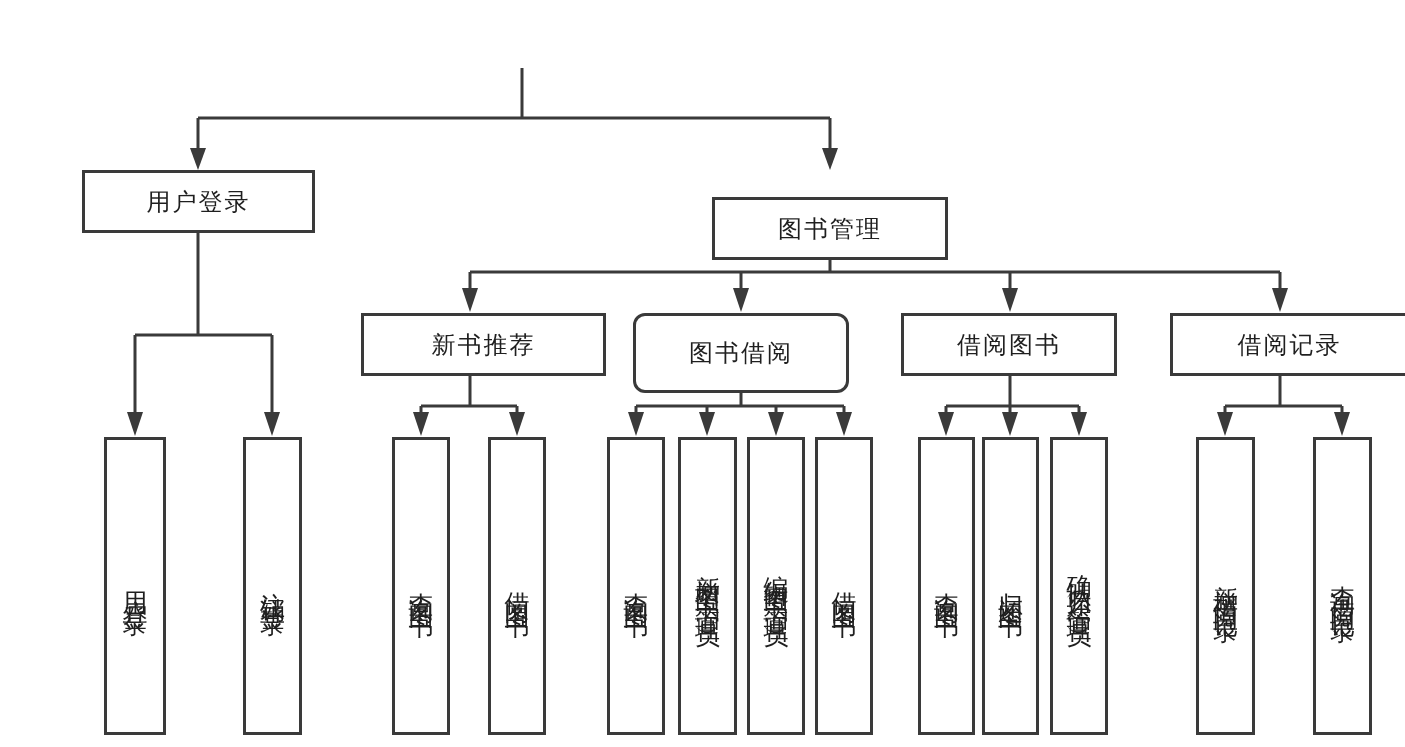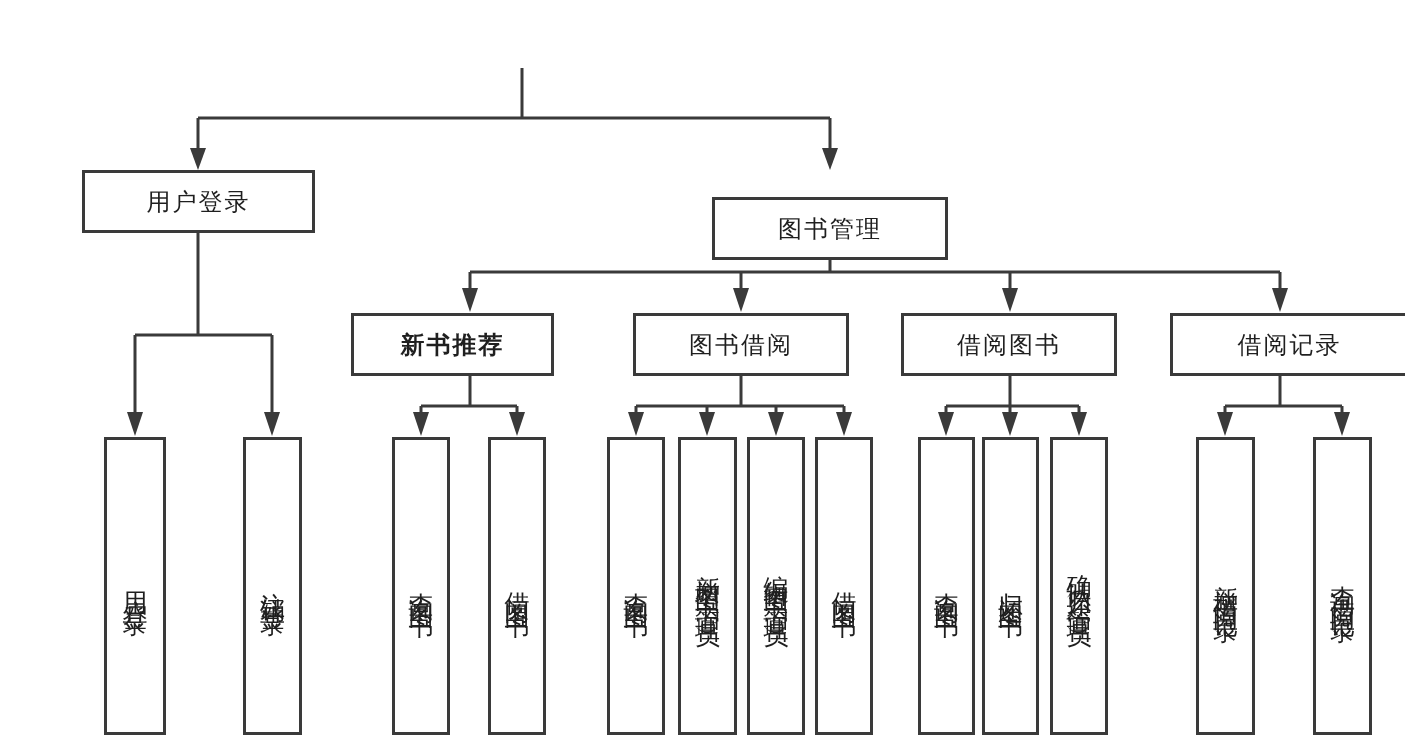--- a/index.html
+++ b/index.html
@@ -85,22 +85,22 @@
 
     <path d="M1280 376 V406 M1225 406 H1342 M1225 406 V414 M1342 406 V414"></path>
     <polygon points="1217,412 1233,412 1225,436"></polygon>
     <polygon points="1334,412 1350,412 1342,436"></polygon>
   </svg>
 
 
   <div class="node hnode" style="left:82px;top:170px;width:233px;height:63px;">用户登录</div>
   <div class="node hnode" style="left:712px;top:170px;width:236px;height:63px;margin-top:27px;">图书管理</div>
 
-  <div class="node hnode" style="left:351px;top:313px;width:203px;height:63px;font-weight:bold;">新书推荐</div>
-  <div class="node hnode" style="left:633px;top:313px;width:216px;height:63px;">图书借阅</div>
+  <div class="node hnode" style="left:361px;top:313px;width:245px;height:63px;">新书推荐</div>
+  <div class="node hnode" style="left:633px;top:313px;width:216px;height:80px;border-radius:12px;">图书借阅</div>
   <div class="node hnode" style="left:901px;top:313px;width:216px;height:63px;">借阅图书</div>
   <div class="node hnode" style="left:1170px;top:313px;width:239px;height:63px;">借阅记录</div>
 
   <div class="node vnode" style="left:104px;top:437px;width:62px;height:298px;">用户登录</div>
   <div class="node vnode" style="left:243px;top:437px;width:59px;height:298px;">注销登录</div>
 
   <div class="node vnode" style="left:392px;top:437px;width:58px;height:298px;">查询图书</div>
   <div class="node vnode" style="left:488px;top:437px;width:58px;height:298px;">借阅图书</div>
 
   <div class="node vnode" style="left:607px;top:437px;width:58px;height:298px;">查询图书</div>

